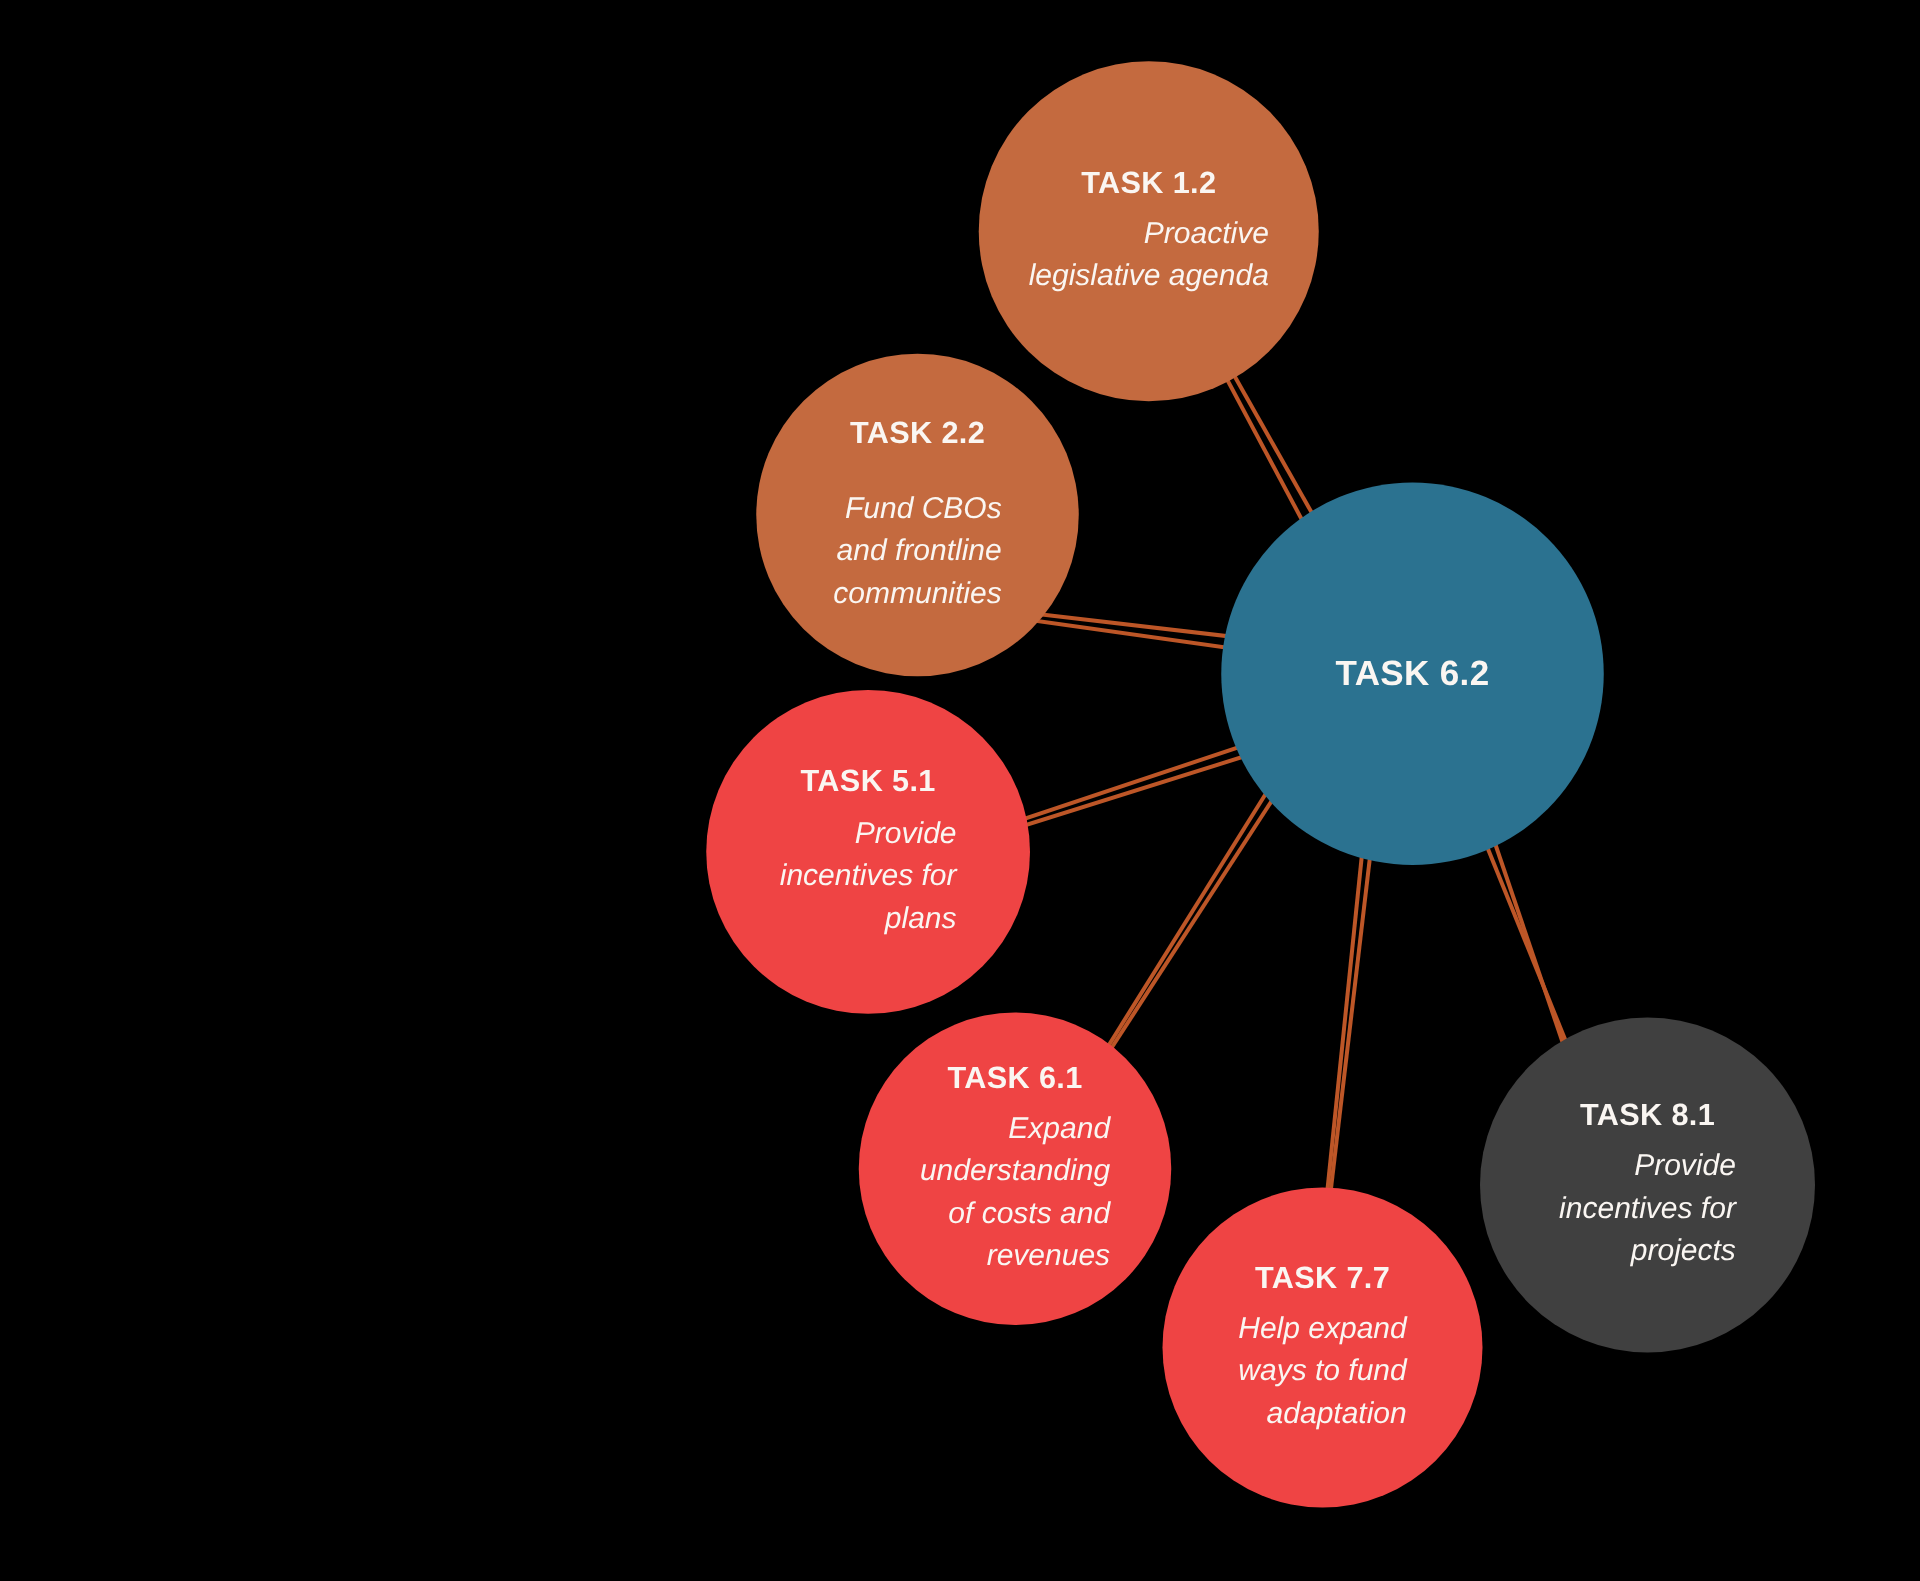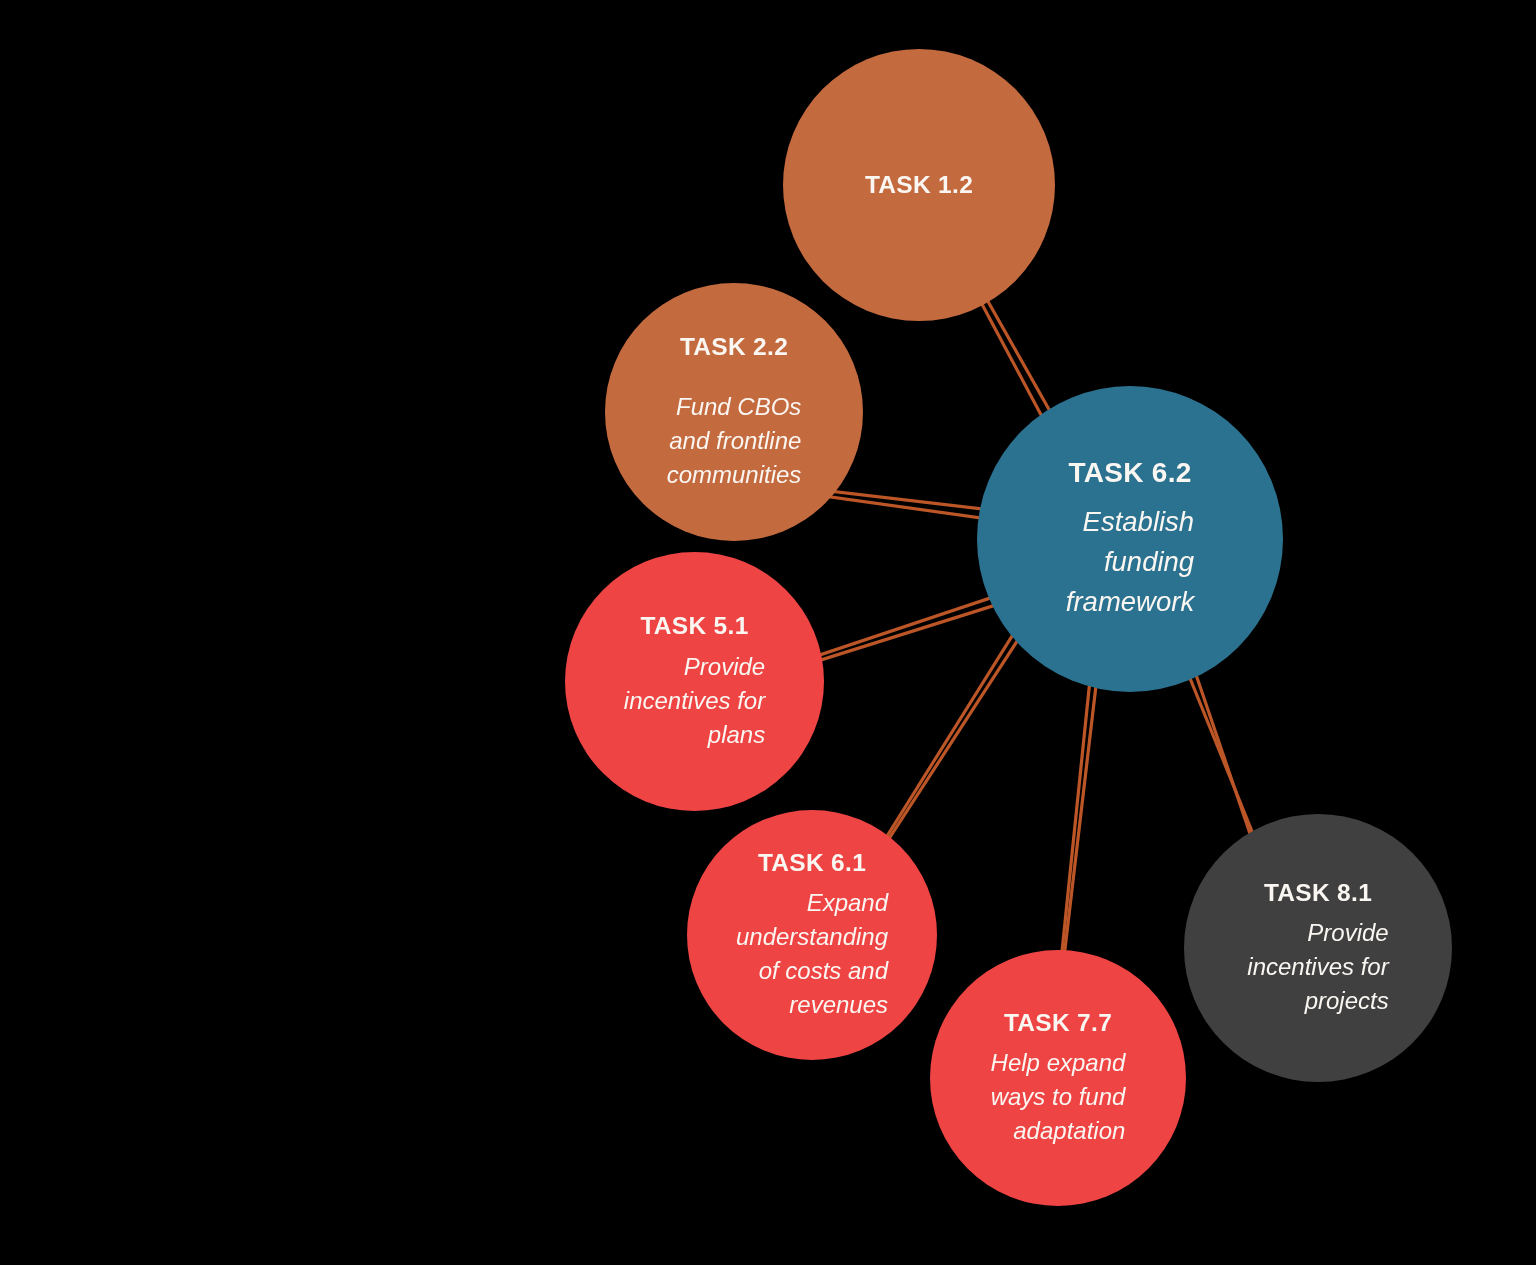--- a/index.html
+++ b/index.html
@@ -95,30 +95,30 @@
     <line x1="1023" y1="632" x2="881" y2="851"></line>
     <line x1="1092" y1="660" x2="1057" y2="1000"></line>
     <line x1="1099" y1="660" x2="1059" y2="1000"></line>
     <line x1="1181" y1="656" x2="1264" y2="861"></line>
     <line x1="1189" y1="654" x2="1260" y2="863"></line>
   </svg>
 
 
   <div class="node node-t12 fill-orange">
     <div class="node-label">TASK 1.2</div>
+    <div class="node-desc">Proactive<br>legislative agenda</div>
   </div>
 
   <div class="node node-t22 fill-orange">
     <div class="node-label">TASK 2.2</div>
     <div class="node-desc">Fund CBOs<br>and frontline<br>communities</div>
   </div>
 
   <div class="node node-t62 fill-teal">
     <div class="node-label">TASK 6.2</div>
-    <div class="node-desc">Establish<br>funding<br>framework</div>
   </div>
 
   <div class="node node-t51 fill-slate">
     <div class="node-label">TASK 5.1</div>
     <div class="node-desc">Provide<br>incentives for<br>plans</div>
   </div>
 
   <div class="node node-t61 fill-slate">
     <div class="node-label">TASK 6.1</div>
     <div class="node-desc">Expand<br>understanding<br>of costs and<br>revenues</div>

